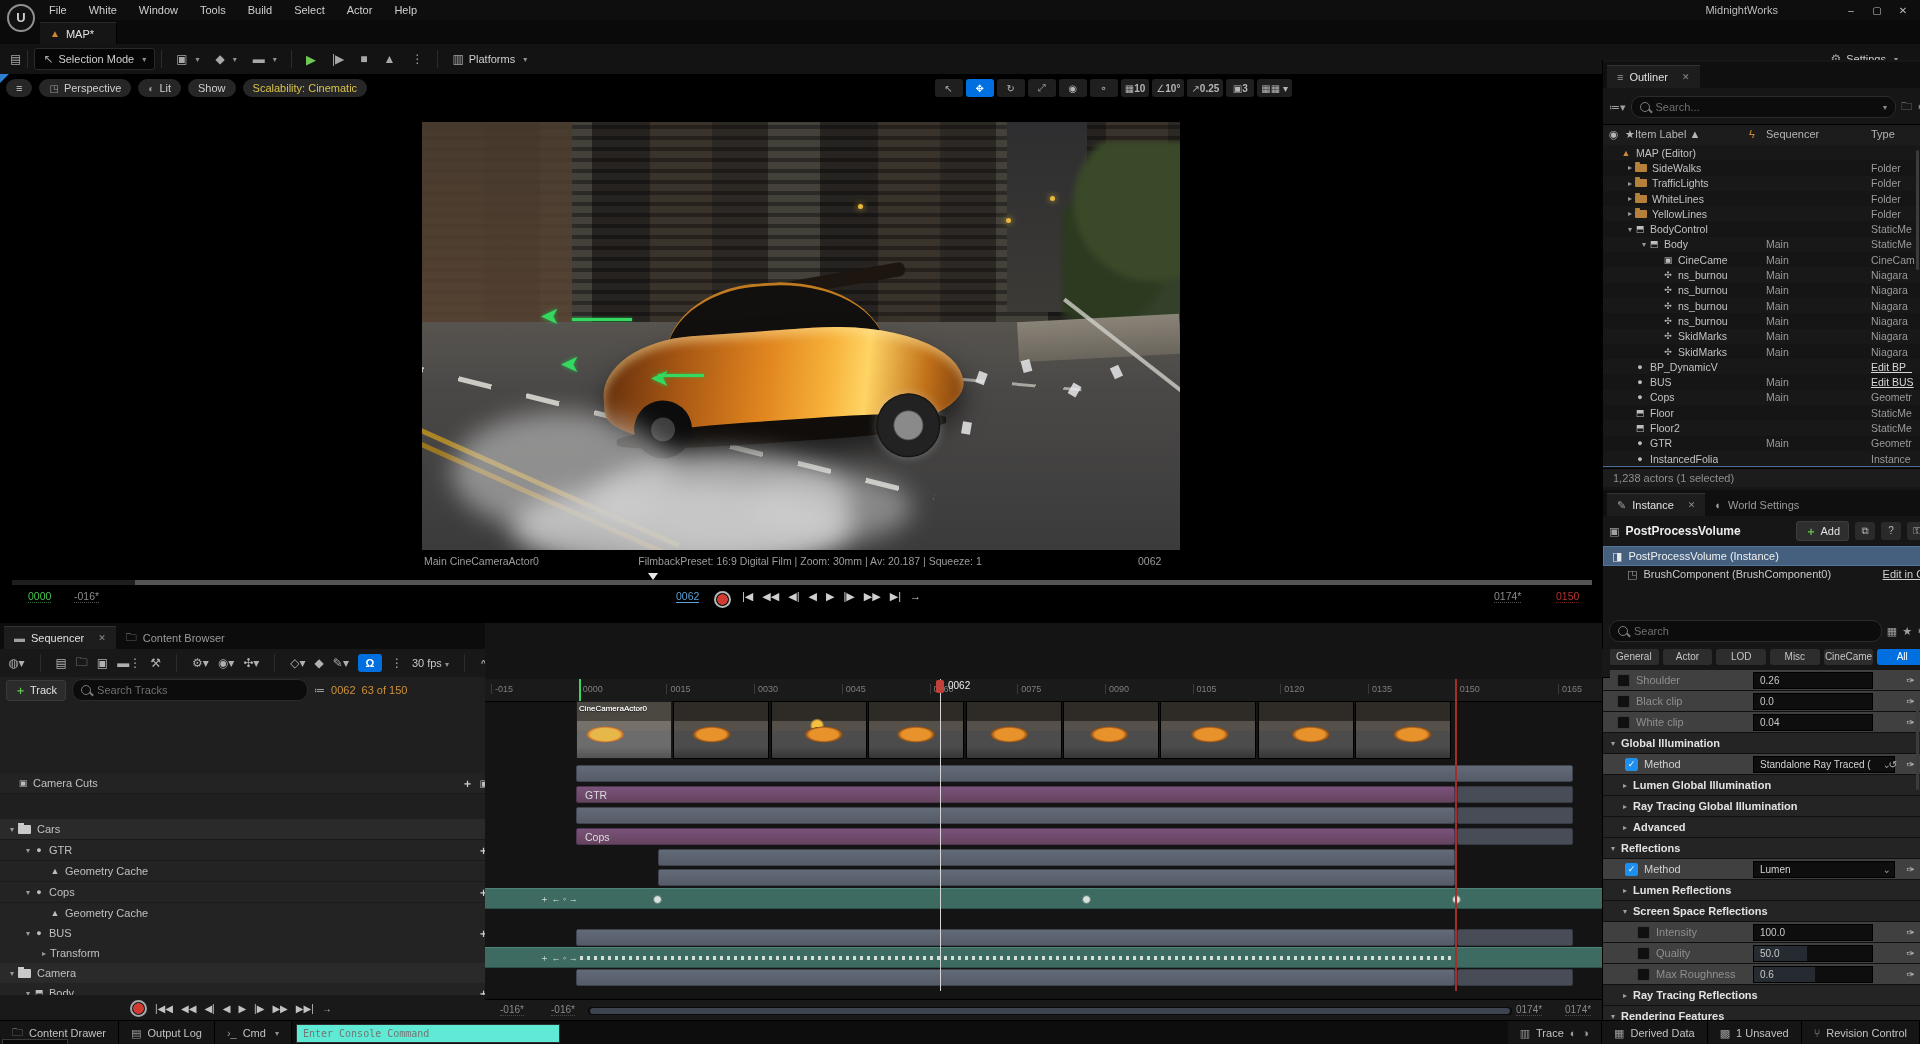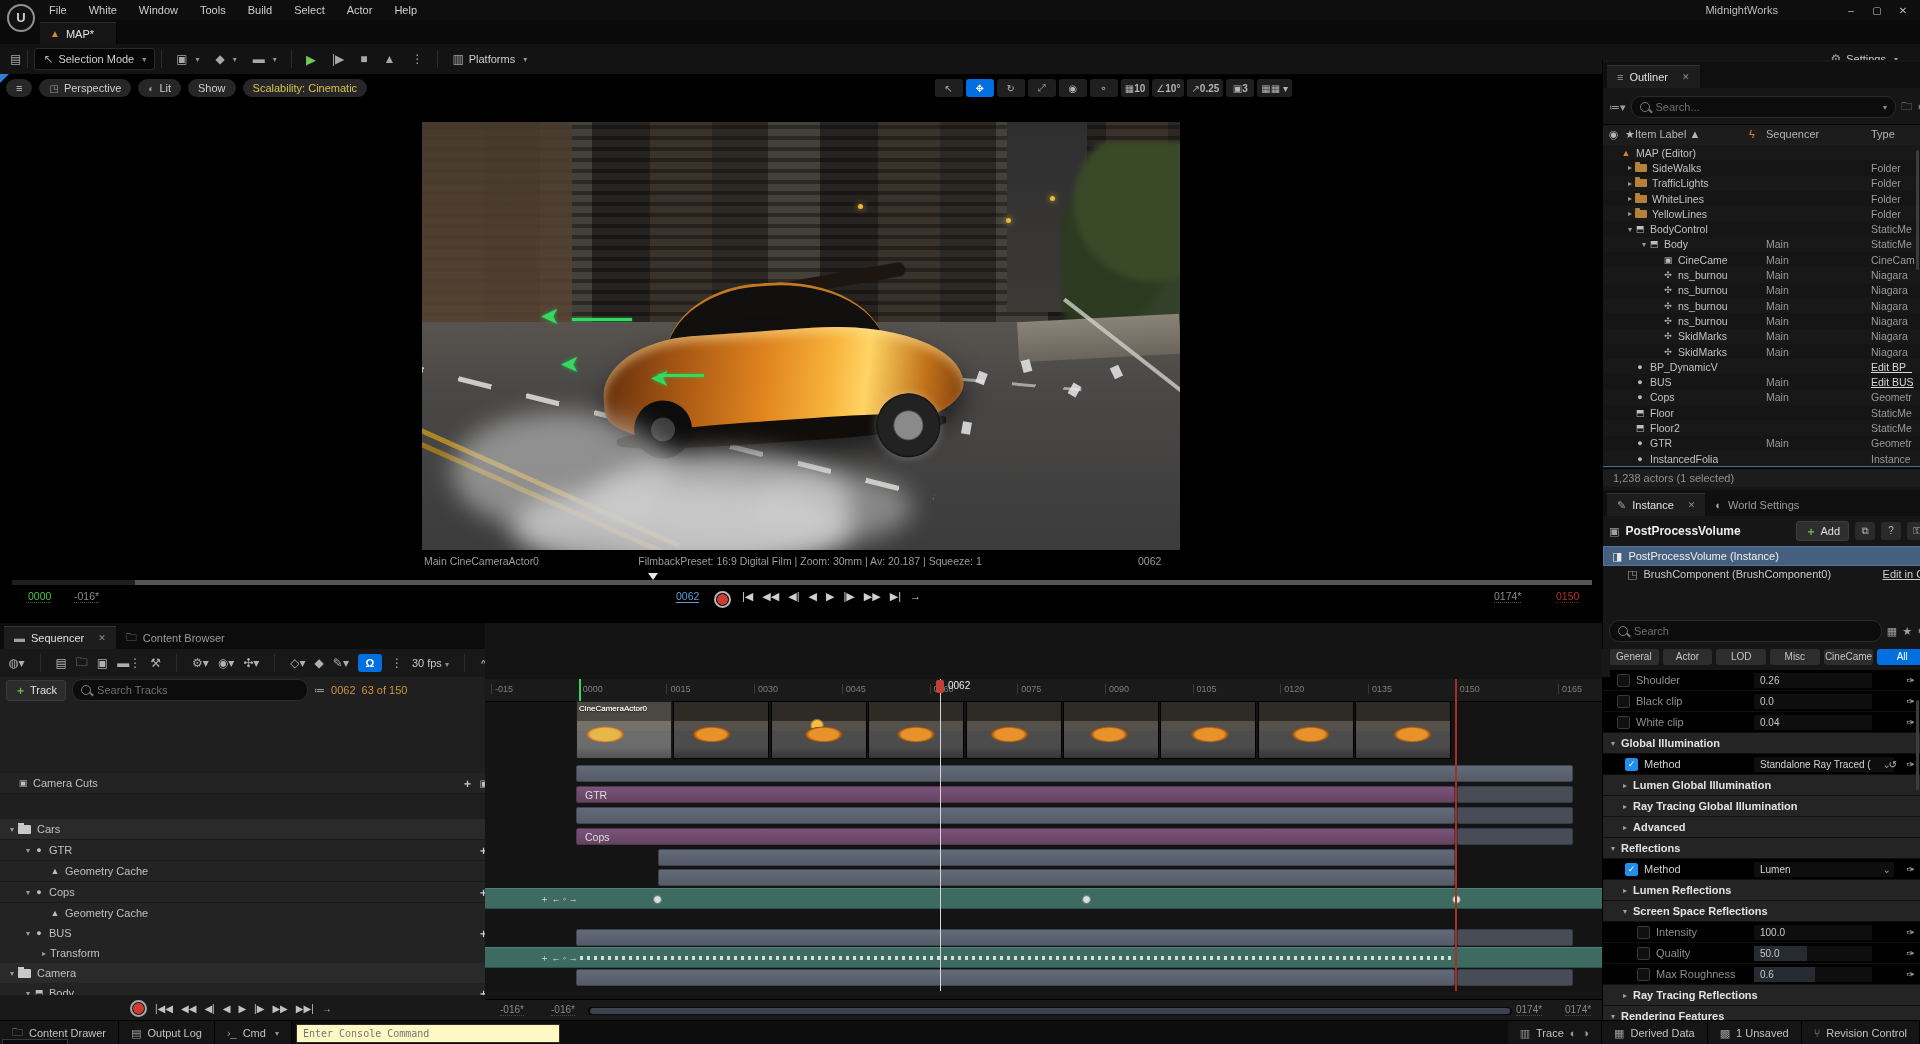--- a/index.html
+++ b/index.html
@@ -124,21 +124,21 @@
   .addbtn .plus{color:#63c74d;font-weight:bold;}
   .sqbtn{width:20px;height:18px;background:#2a2a2a;border-radius:3px;text-align:center;line-height:18px;color:#b5b5b5;font-size:10px;}
   #dt-comp1{top:486px;height:18px;background:#44607e;border:1px solid #557399;display:flex;align-items:center;padding-left:8px;gap:6px;color:#f0f0f0;}
   #dt-comp2{top:505px;height:18px;display:flex;align-items:center;padding-left:24px;gap:6px;color:#c8c8c8;}
   #dt-comp2 .edit{margin-left:auto;margin-right:8px;text-decoration:underline;color:#d0d0d0;}
   #dt-searchrow{top:558px;height:26px;display:flex;align-items:center;padding:0 6px;gap:5px;}
   #dt-cats{top:586px;height:22px;display:flex;align-items:center;gap:4px;padding:0 6px;}
   .cat{flex:1;height:16px;background:#2d2d2d;border-radius:3px;text-align:center;line-height:16px;color:#c5c5c5;font-size:10px;}
   .cat.active{background:#0070e0;color:#fff;}
   #dt-rows{top:610px;height:352px;overflow:hidden;}
-  .dtrow{position:relative;height:20px;display:flex;align-items:center;border-bottom:1px solid #101010;background:#000000;}
+  .dtrow{position:relative;height:20px;display:flex;align-items:center;border-bottom:1px solid #101010;background:#404040;}
   .dtrow.sec{background:#242424;color:#e2e2e2;font-weight:bold;}
   .dtrow .sarr{width:16px;text-align:center;font-size:8px;color:#9f9f9f;}
   .dtrow .cname{color:#8f8f8f;}
   .dtrow.sec .cname{color:#e2e2e2;}
   .chk{width:11px;height:11px;background:#101010;border:1px solid #3a3a3a;border-radius:2px;margin:0 6px 0 0;flex:none;}
   .chk.on{background:#1f8fef;border-color:#1f8fef;color:#fff;font-size:9px;line-height:11px;text-align:center;}
   .vbox{position:absolute;left:150px;width:112px;height:15px;background:#0e0e0e;border:1px solid #000;color:#c8c8c8;
         font-size:10px;line-height:15px;padding-left:6px;overflow:hidden;white-space:nowrap;}
   .vbox .fillin{position:absolute;left:0;top:0;bottom:0;background:#262b31;z-index:0;}
   .vbox .vtext{position:relative;z-index:1;}
@@ -194,21 +194,21 @@
   .keynav{position:absolute;font-size:9px;color:#cfe2da;z-index:4;}
   #sq-scrollrow{position:absolute;left:0;top:376px;width:1117px;height:22px;background:#191919;border-top:1px solid #000;}
   #sq-scrollrow span{position:absolute;top:4px;color:#8a8a8a;font-size:10px;border-bottom:1px dotted #4a4a4a;}
   #sq-scrolltrack{position:absolute;left:103px;top:7px;width:924px;height:8px;background:#0a0a0a;border-radius:4px;}
   #sq-scrollthumb{position:absolute;left:2px;top:1px;width:920px;height:6px;background:#3c4450;border-radius:3px;}
 
   
   #statusbar{left:0;top:1020px;width:1920px;height:24px;background:#0d0d0d;border-top:1px solid #000;display:flex;align-items:center;}
   .sbtn{display:flex;align-items:center;gap:6px;padding:0 12px;height:24px;color:#c2c2c2;background:#151515;border-right:1px solid #000;}
   .sbtn .g{color:#9a9a9a;}
-  #console-input{width:250px;height:15px;background:#fef9c3;border:1px solid #2e2e2e;color:#6f6f6f;
+  #console-input{width:250px;height:15px;background:#5eead4;border:1px solid #2e2e2e;color:#6f6f6f;
      font-family:"DejaVu Sans Mono",monospace;font-size:10px;padding:1px 6px;margin-left:4px;}
   #sb-right{margin-left:auto;display:flex;align-items:center;height:24px;}
 </style>
 </head>
 <body>
 
 <div class="stage">
 
   <div id="menubar" class="abs">
     <div class="ue-logo">U</div>

